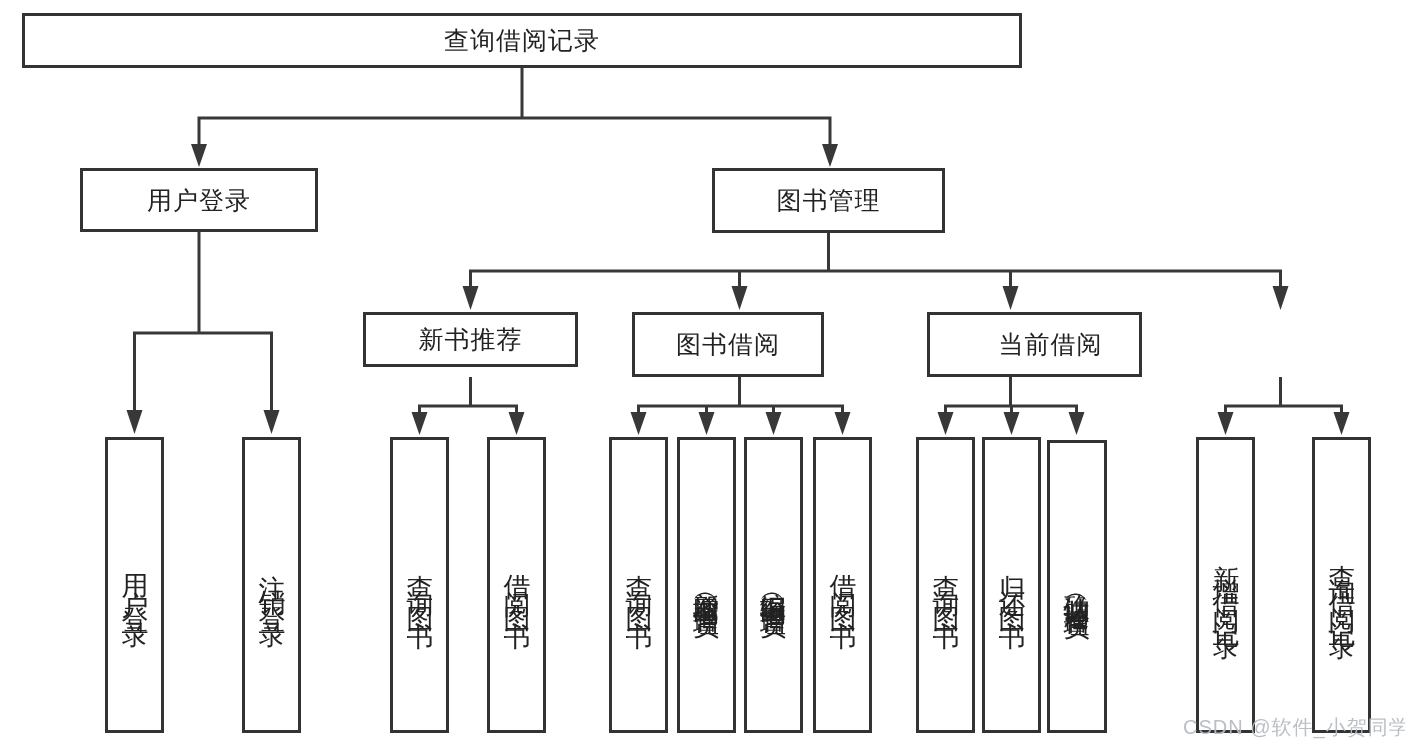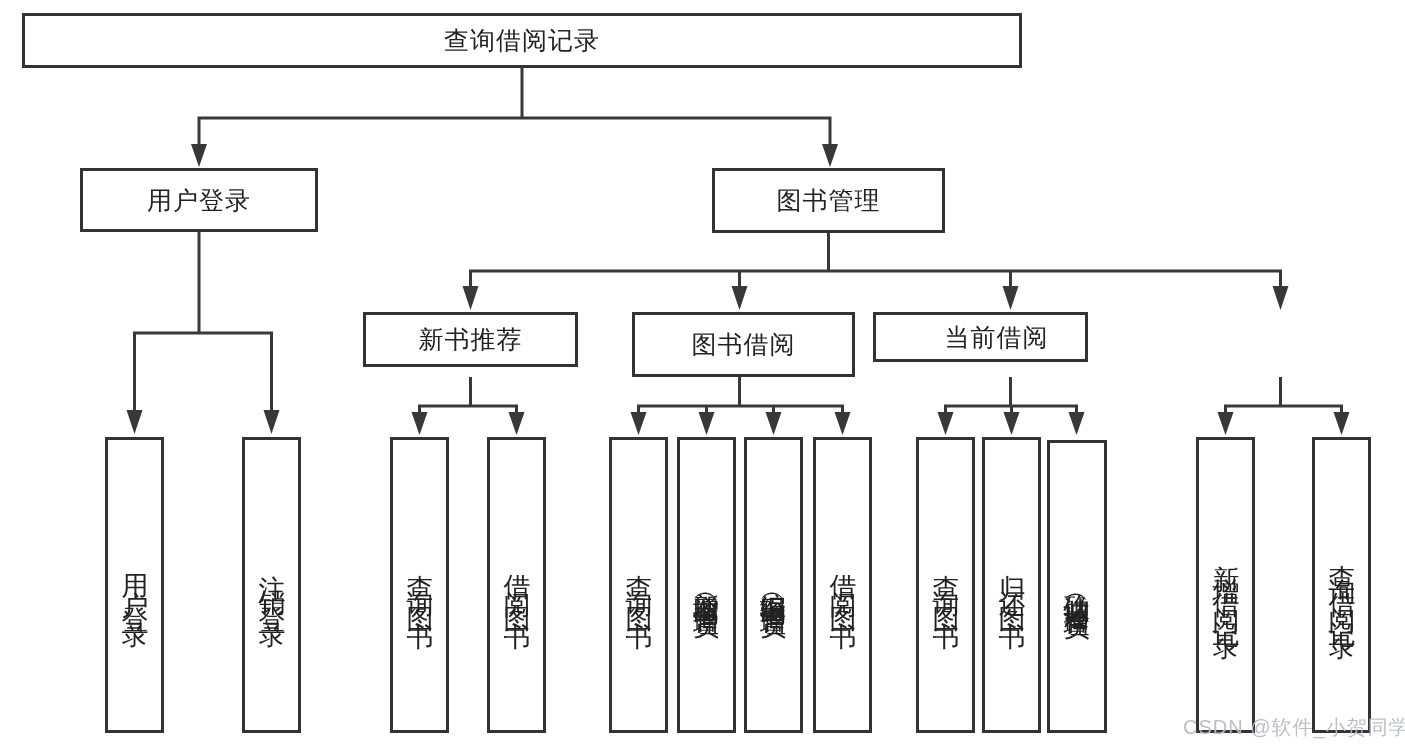--- a/index.html
+++ b/index.html
@@ -114,24 +114,24 @@
   <div class="node" style="left:80px; top:168px; width:238px; height:64px;">
     <span class="h-label">用户登录</span>
   </div>
   <div class="node" style="left:712px; top:168px; width:233px; height:65px;text-align:right;">
     <span class="h-label">图书管理</span>
   </div>
 
   <div class="node" style="left:363px; top:312px; width:215px; height:55px;">
     <span class="h-label">新书推荐</span>
   </div>
-  <div class="node" style="left:632px; top:312px; width:223px; height:65px;">
+  <div class="node" style="left:632px; top:312px; width:192px; height:65px;">
     <span class="h-label">图书借阅</span>
   </div>
-  <div class="node" style="left:873px; top:312px; width:215px; height:50px;padding-left:32px;">
+  <div class="node" style="left:927px; top:312px; width:215px; height:65px;padding-left:32px;">
     <span class="h-label">当前借阅</span>
   </div>
 
   <div class="node" style="left:105px; top:437px; width:59px; height:296px;">
     <span class="v-label">用户登录</span>
   </div>
   <div class="node" style="left:242px; top:437px; width:59px; height:296px;">
     <span class="v-label">注销登录</span>
   </div>
 

